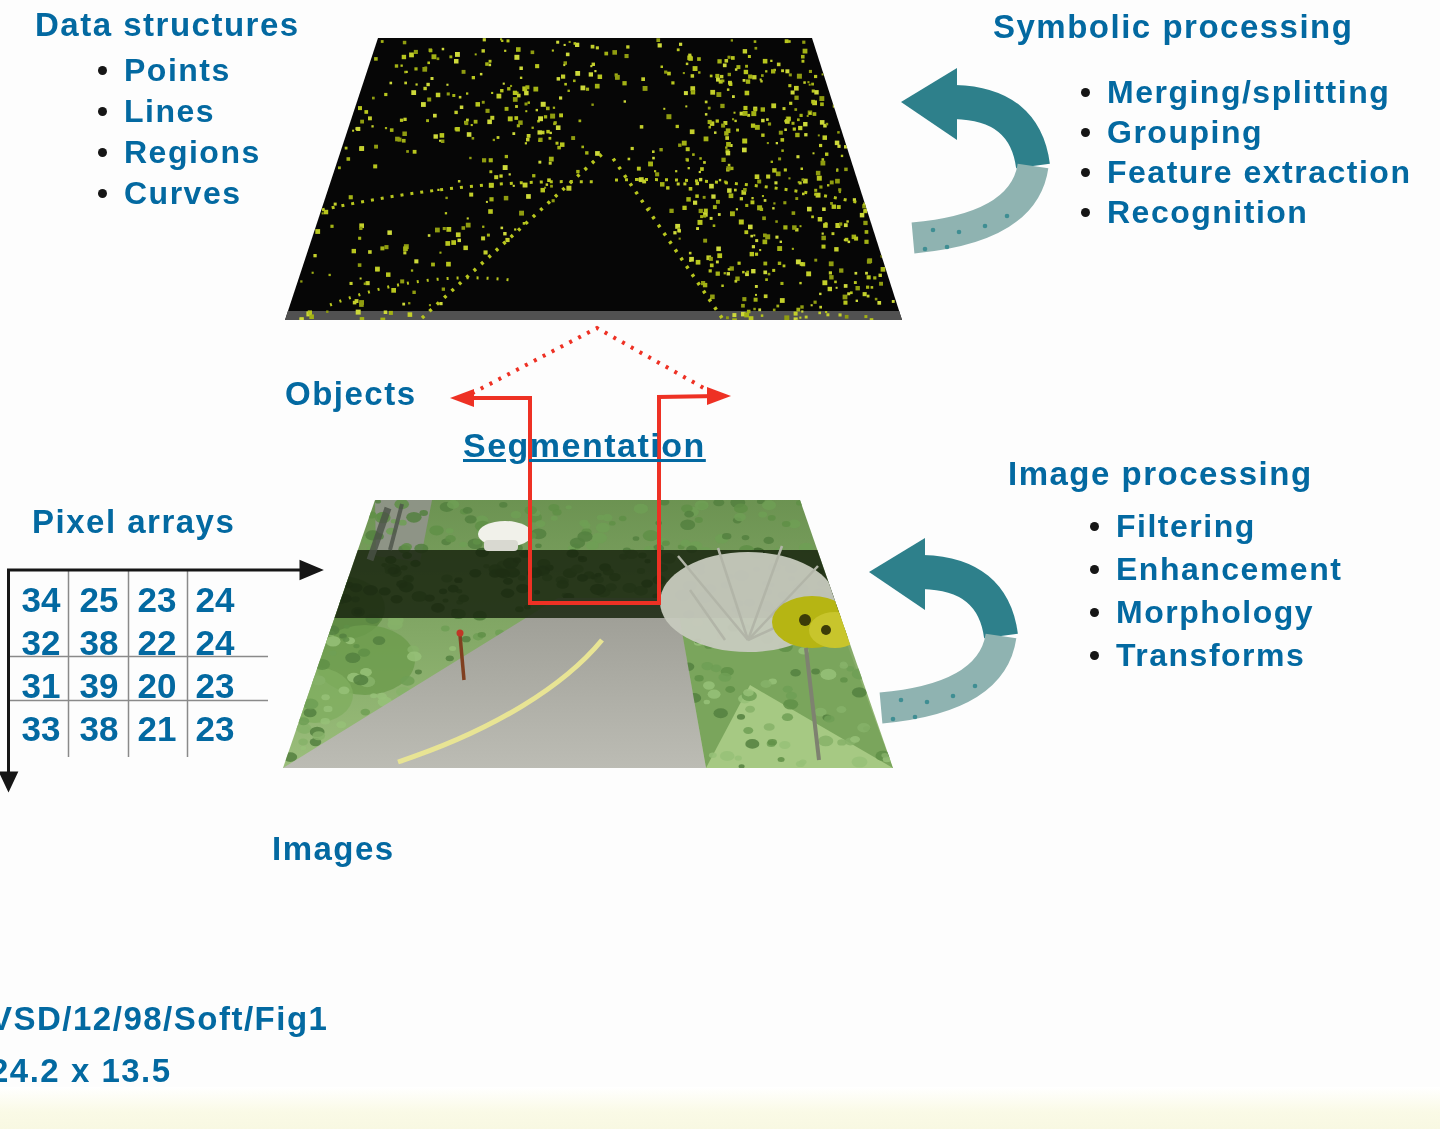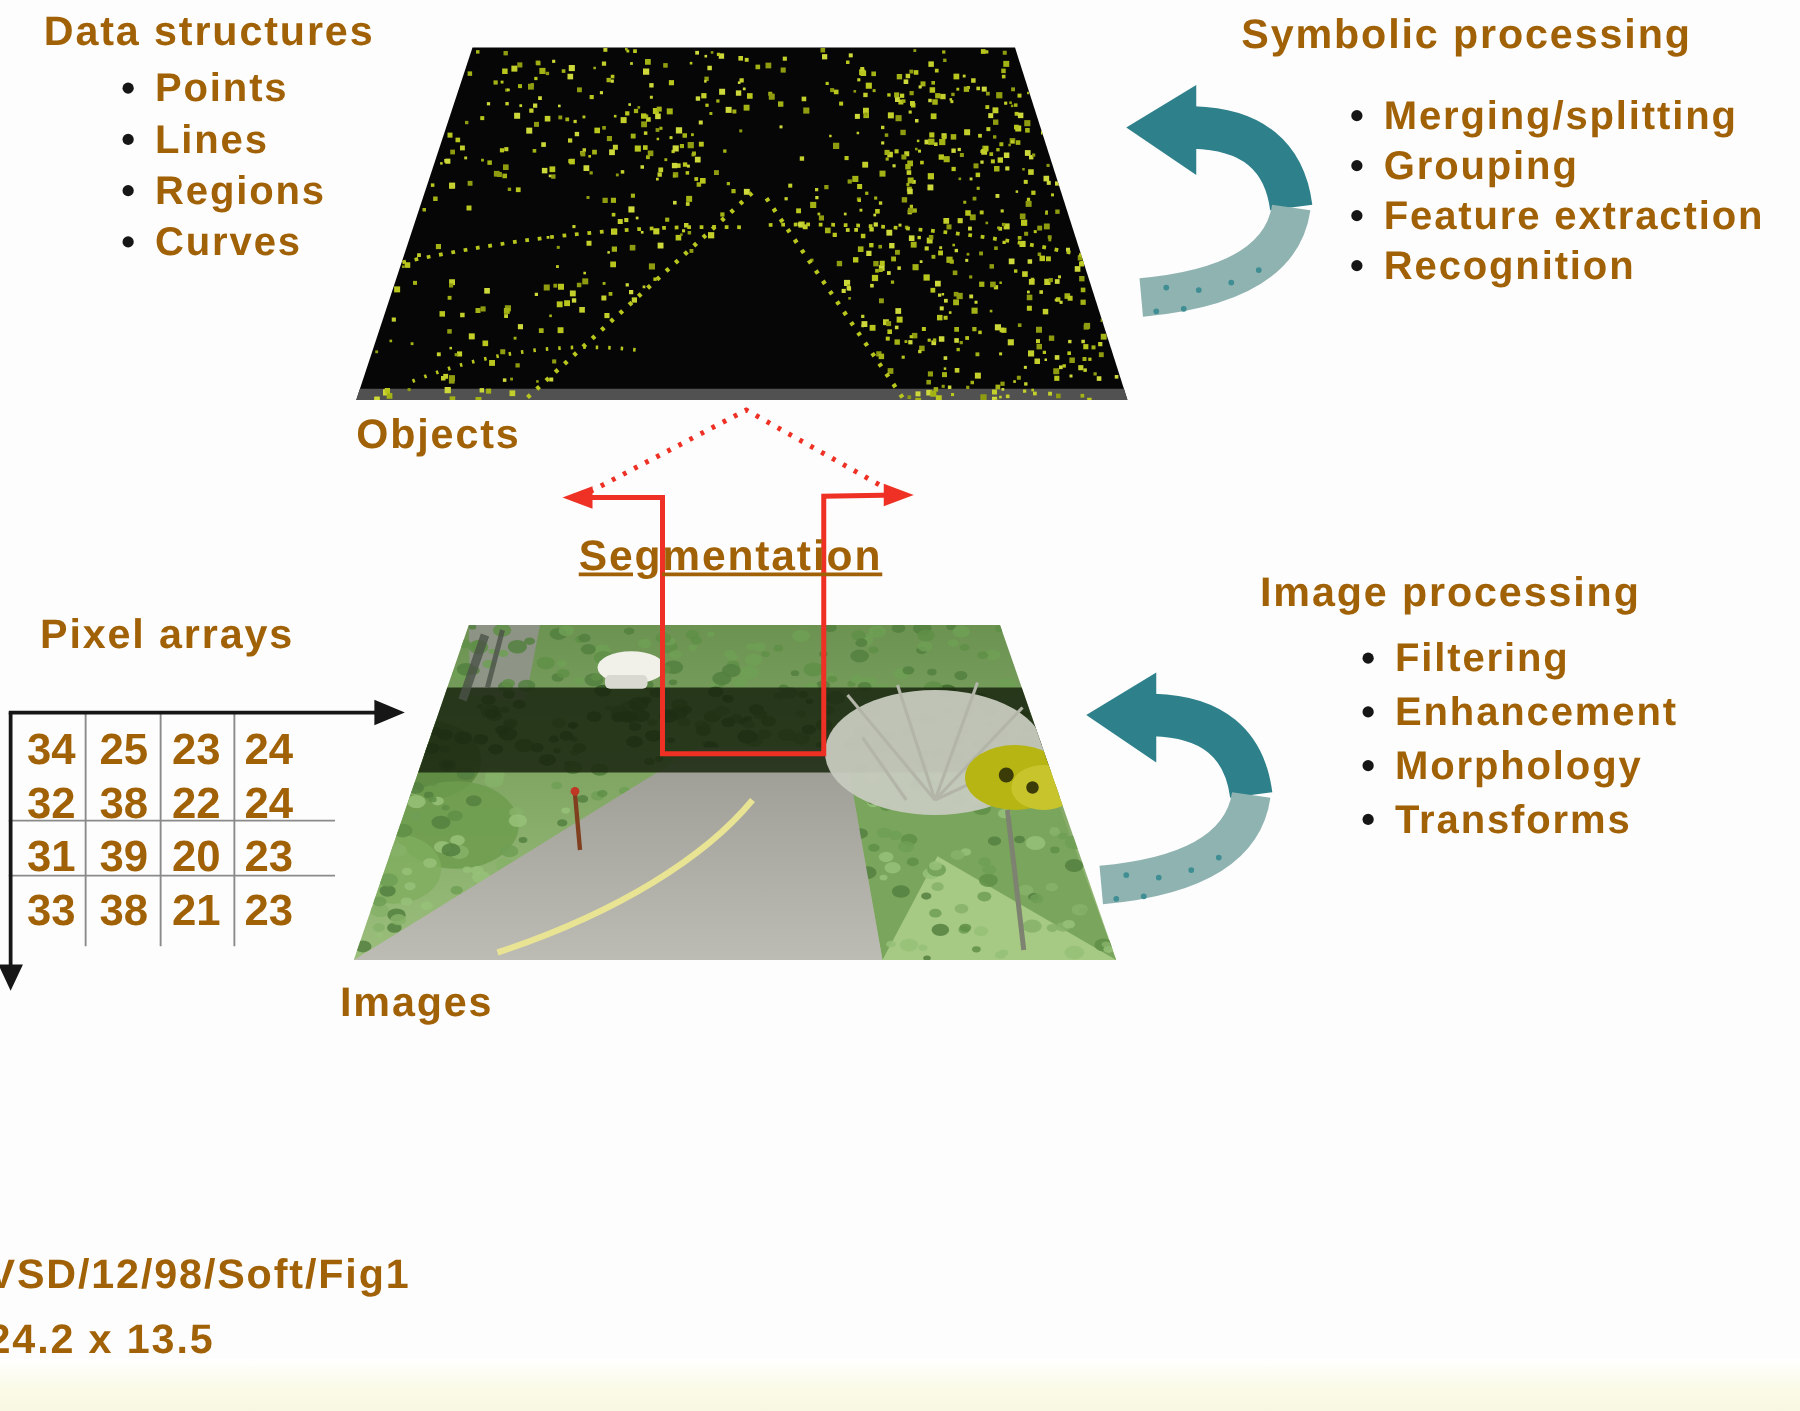--- a/index.html
+++ b/index.html
@@ -1,25 +1,25 @@
 <!DOCTYPE html>
 <html><head>
 <meta charset="utf-8">
 <style>
   html,body{margin:0;padding:0;background:#fdfdfd;}
   .canvas{position:relative;width:1440px;height:1129px;background:#fdfdfd;overflow:hidden;
-          font-family:"Liberation Sans",sans-serif;font-weight:bold;color:#a16207;}
+          font-family:"Liberation Sans",sans-serif;font-weight:bold;color:#0369a1;}
   .abs{position:absolute;}
   .title{font-size:33px;letter-spacing:1.5px;white-space:nowrap;}
   ul.blist{list-style:none;margin:0;padding:0;}
   ul.blist li{display:flex;align-items:center;gap:17px;white-space:nowrap;
               font-size:32px;letter-spacing:1.5px;}
   .dot{width:9px;height:9px;border-radius:50%;background:#161616;flex:0 0 auto;}
   .lh41 li{height:41px;} .lh40 li{height:40px;} .lh43 li{height:43px;}
-  .lbl{font-size:33px;letter-spacing:1.5px;white-space:nowrap;}
+  .lbl{font-size:33px;letter-spacing:1.5px;white-space:nowrap;margin-top:47px;}
   .seg{font-size:34px;letter-spacing:1.5px;white-space:nowrap;text-decoration:underline;}
   .cap{font-size:33px;letter-spacing:1.5px;white-space:nowrap;}
   .pixel-grid{display:grid;grid-template-columns:repeat(4,58px);grid-auto-rows:43px;}
   .pixel-grid .cell{font-size:35px;display:flex;align-items:center;justify-content:center;}
   .footer-strip{left:0;top:1087px;width:1440px;height:42px;
                 background:linear-gradient(180deg,#ffffff 0%,#fafae6 60%,#f8f8e2 100%);}
 </style>
 </head>
 <body>
 
@@ -1366,21 +1366,21 @@
     <g fill="#3f8e93">
       <circle cx="36" cy="172" r="2.3"></circle>
         <circle cx="62" cy="174" r="2.3"></circle>
         <circle cx="88" cy="168" r="2.3"></circle>
       <circle cx="50" cy="189" r="2.3"></circle>
         <circle cx="110" cy="158" r="2.3"></circle>
         <circle cx="28" cy="191" r="2.3"></circle>
     </g>
   </svg>
 
-  <div class="abs lbl" style="left:32px;top:488px;">Pixel arrays</div>
+  <div class="abs lbl" style="left:32px;top:456px;">Pixel arrays</div>
 
   <svg class="abs" style="left:0px;top:555px;" width="340" height="245" viewBox="0 0 340 245">
     <g stroke="#8a8a8a" stroke-width="1.5">
       <line x1="68.5" y1="16" x2="68.5" y2="202"></line>
       <line x1="128.5" y1="16" x2="128.5" y2="202"></line>
       <line x1="187.5" y1="16" x2="187.5" y2="202"></line>
       <line x1="7" y1="101.5" x2="268" y2="101.5"></line>
       <line x1="7" y1="145.5" x2="268" y2="145.5"></line>
     </g>
     <g stroke="#161616" stroke-width="3" fill="#161616">

